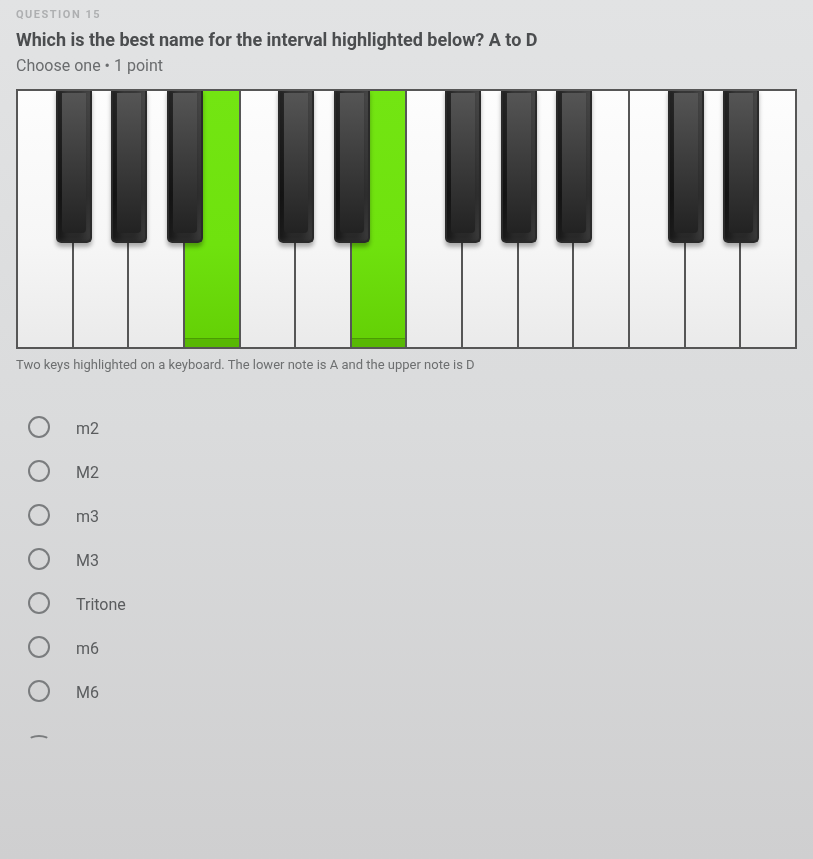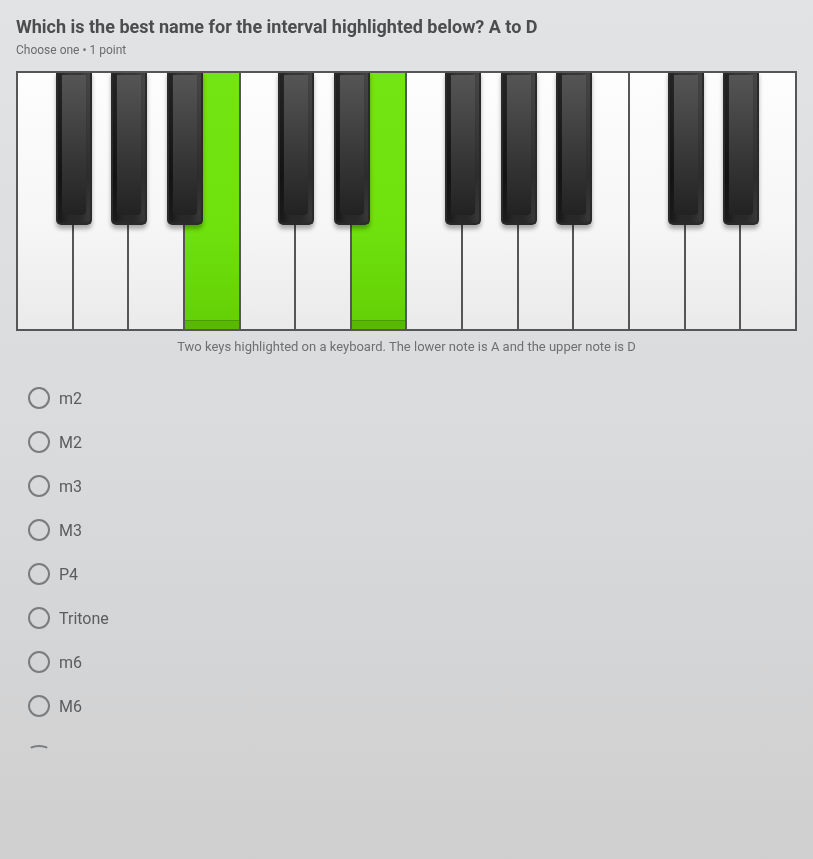--- a/index.html
+++ b/index.html
@@ -25,21 +25,21 @@
     margin-bottom: 6px;
     opacity: .5;
   }
   .prompt {
     font-size: 18px;
     color: #4b4d4f;
     margin: 8px 0 6px 0;
     font-weight: 700;
   }
   .subprompt {
-    font-size: 12px;
+    font-size: 16px;
     color: #6a6c6e;
     margin-bottom: 14px;
   }
   .keyboard-wrap{
     margin-top:6px;
   }
   .keyboard {
     position: relative;
     height: 260px;
     background: linear-gradient(180deg,#f4f4f4 0%, #ececec 6%, #eeeeee 100%);
@@ -76,33 +76,33 @@
     border-radius: 0 0 5px 5px;
     box-shadow: inset -6px 0 6px rgba(255,255,255,.08), inset 6px 0 6px rgba(0,0,0,.4), 0 4px 4px rgba(0,0,0,.3);
   }
   .black-key::before{
     content:"";
     position:absolute; left:4px; right:4px; top:4px; bottom:8px;
     background: linear-gradient(180deg,#555 0%,#222 100%);
     border-radius: 0 0 4px 4px;
   }
   .caption{
-    text-align:center;
+    text-align:left;
     font-size:13px;
     color:#6d6f70;
     margin-top:8px;
   }
   .options{
     margin-top:22px;
     padding-left:12px;
   }
   .opt{
     display:flex;
-    align-items:center;
-    gap:9px;
+    align-items:flex-end;
+    gap:26px;
     height:44px;
     cursor:pointer;
   }
   .radio{
     width:22px; height:22px;
     border:2px solid #7a7c7e;
     border-radius:50%;
     flex:0 0 auto;
     background:transparent;
   }
@@ -116,20 +116,21 @@
     border-left-color:transparent;
     border-radius:50% 50% 0 0;
     height:11px;
     width:22px;
     border-width:2px 2px 0 2px;
   }
 </style>
 </head>
 <body>
 <div class="page">
+  <div class="q-header-tag">QUESTION 15</div>
 
   <div class="prompt">Which is the best name for the interval highlighted below? A to D</div>
   <div class="subprompt">Choose one • 1 point</div>
 
   <div class="keyboard-wrap">
     <div class="keyboard" id="keyboard">
         <div class="white-key"></div>
         <div class="white-key"></div>
         <div class="white-key"></div>
         <div class="white-key hl"></div>
@@ -171,24 +172,20 @@
       <div class="opt">
         <div class="radio"></div>
         <span class="opt-label">m3</span>
       </div>
       <div class="opt">
         <div class="radio"></div>
         <span class="opt-label">M3</span>
       </div>
       <div class="opt">
         <div class="radio"></div>
-        <span class="opt-label">P4</span>
-      </div>
-      <div class="opt">
-        <div class="radio"></div>
         <span class="opt-label">Tritone</span>
       </div>
       <div class="opt">
         <div class="radio"></div>
         <span class="opt-label">m6</span>
       </div>
       <div class="opt">
         <div class="radio"></div>
         <span class="opt-label">M6</span>
       </div>

